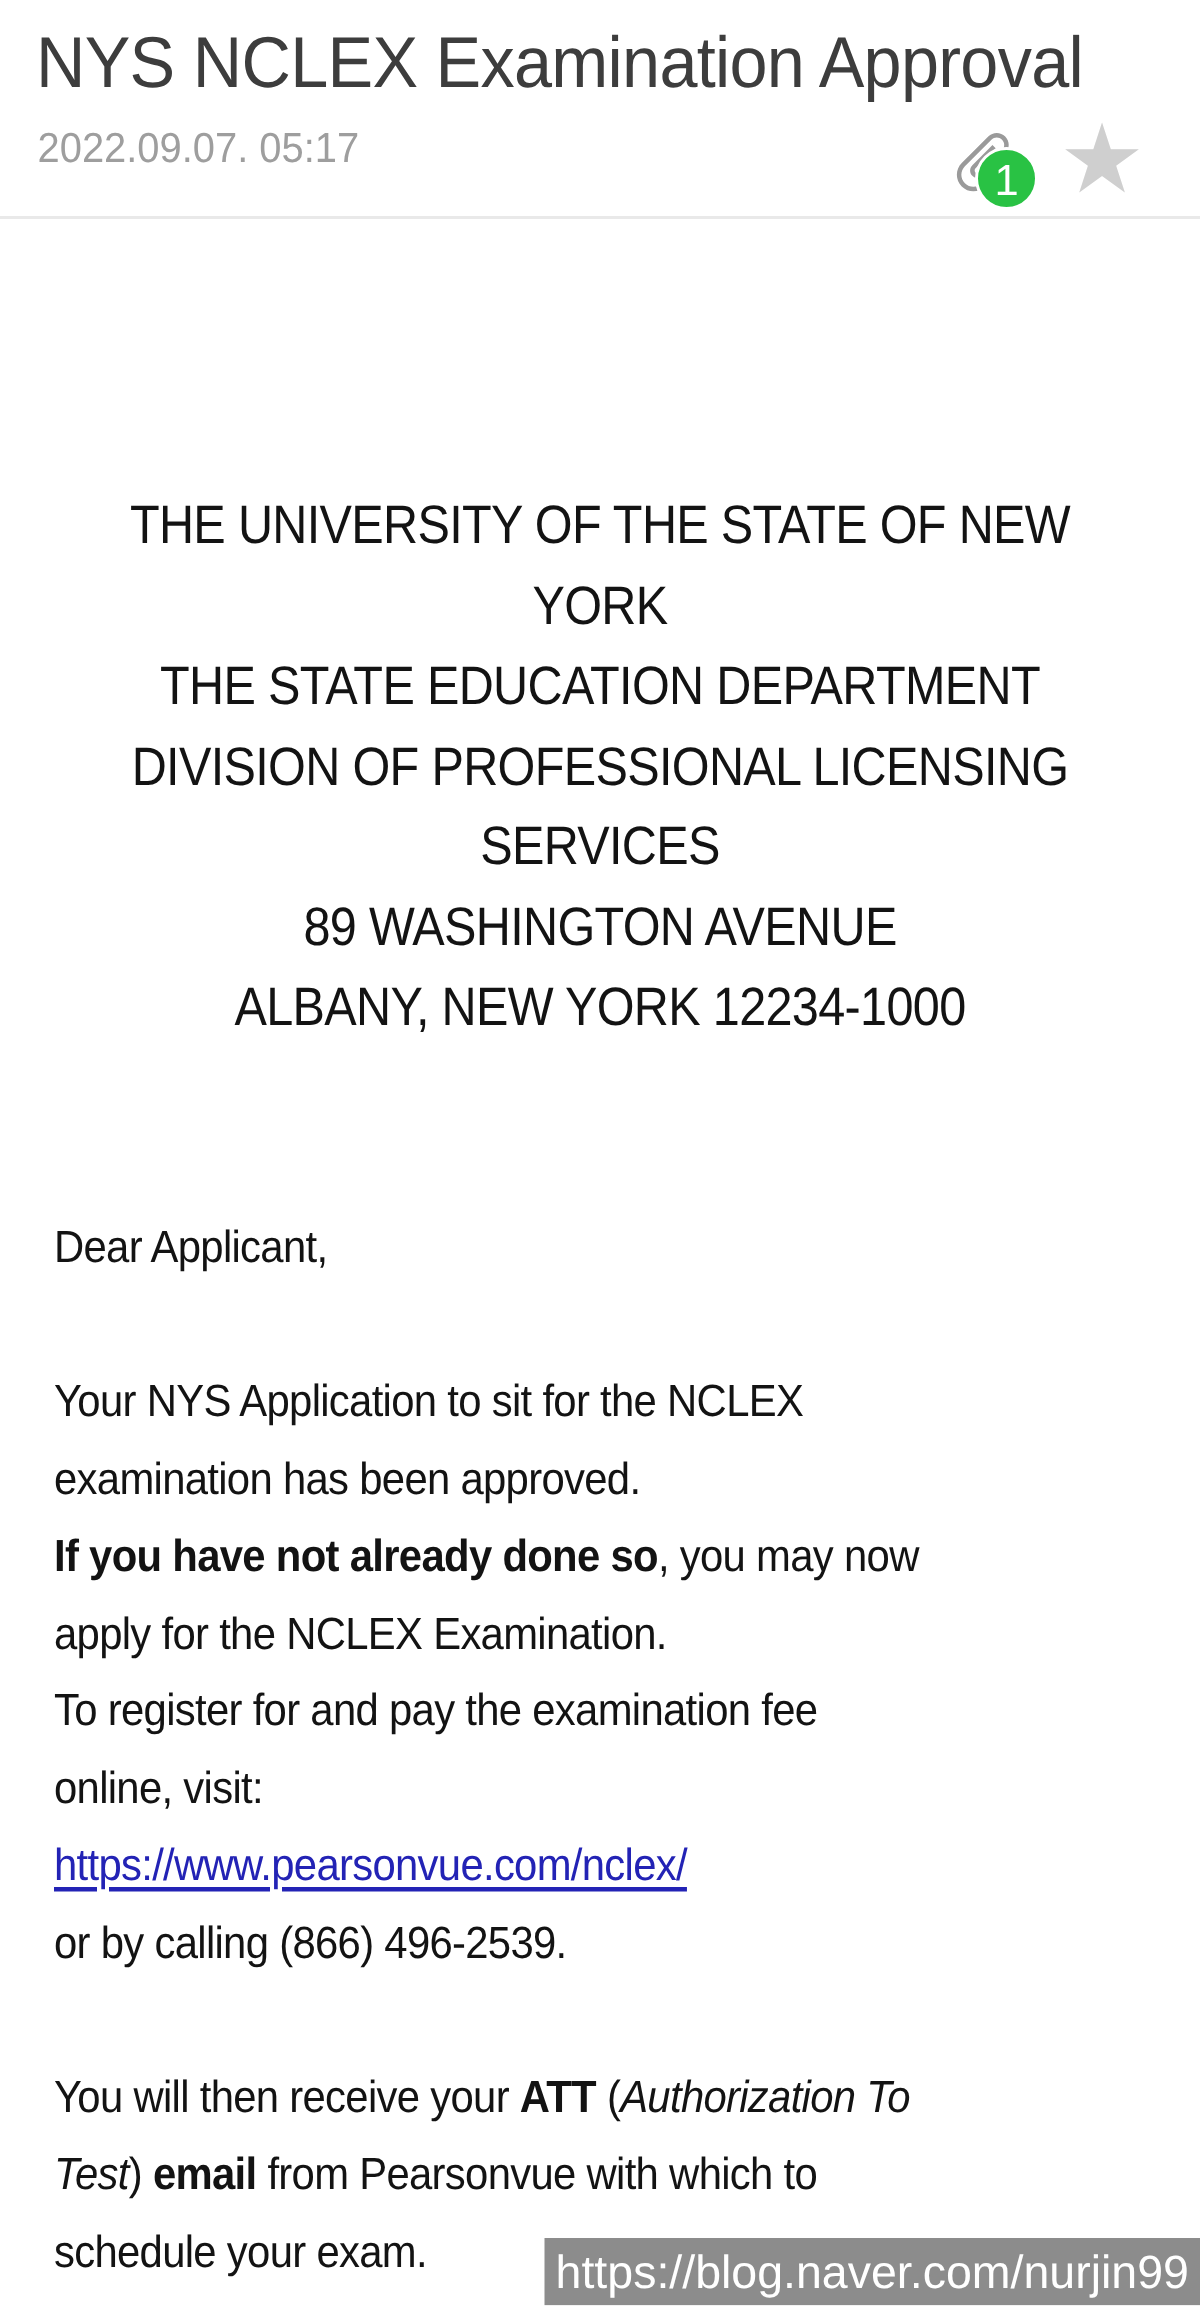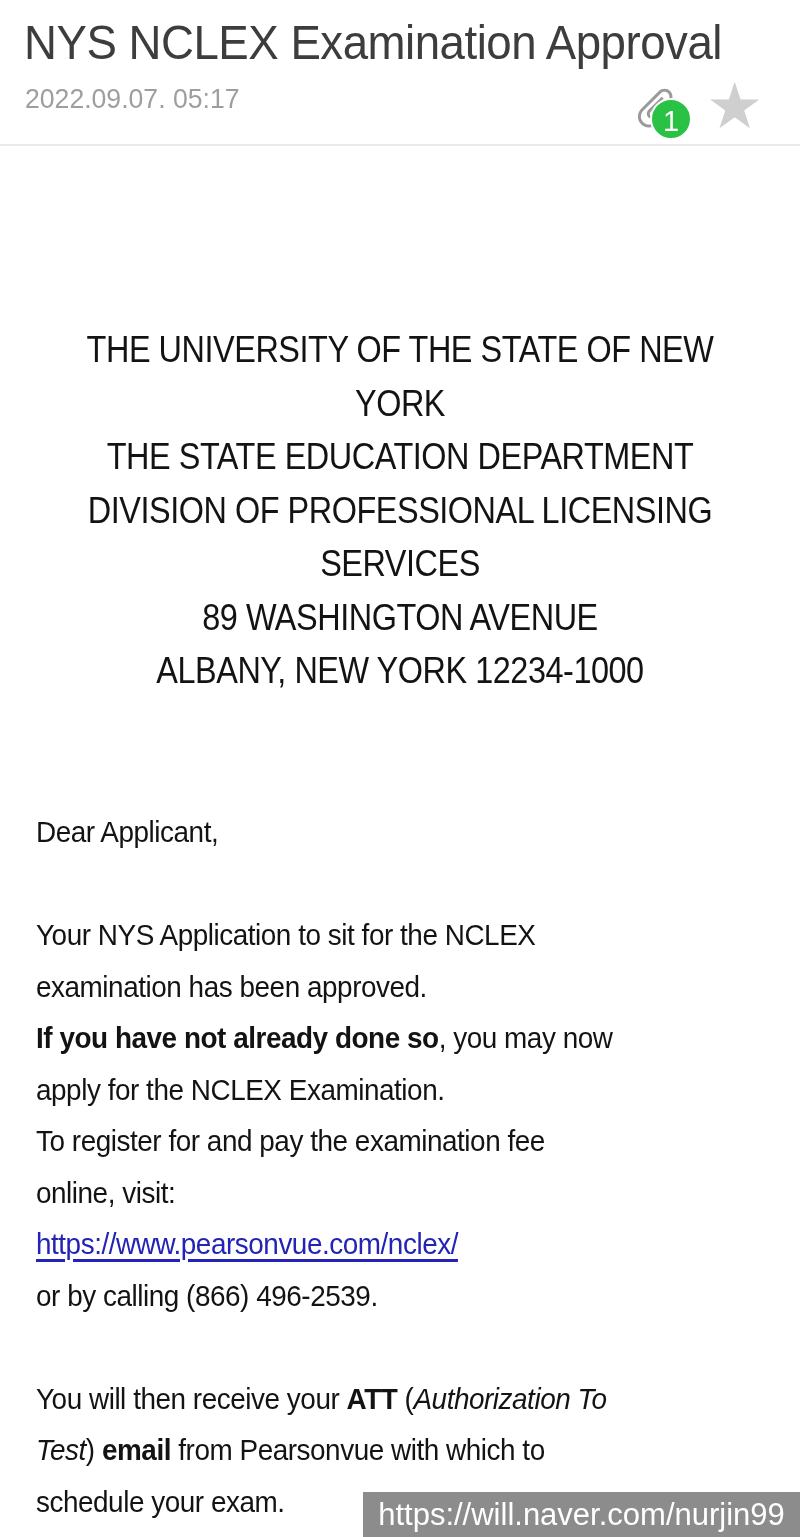--- a/index.html
+++ b/index.html
@@ -132,15 +132,15 @@
       <div class="bline"><span class="">To register for and pay the examination fee</span></div>
       <div class="bline"><span class="">online, visit:</span></div>
       <div class="bline"><a class="link" href="#">https://www.pearsonvue.com/nclex/</a></div>
       <div class="bline"><span class="">or by calling (866) 496-2539.</span></div>
       <div class="bline"></div>
       <div class="bline"><span class="">You will then receive your </span><span class="b ">ATT</span><span class=""> (</span><span class="i">Authorization To</span></div>
       <div class="bline"><span class="i">Test</span><span class="">) </span><span class="b ">email</span><span class=""> from Pearsonvue with which to</span></div>
       <div class="bline"><span class="">schedule your exam.</span></div>
     </div>
 
-  <div class="watermark">https://will.naver.com/nurjin99</div>
+  <div class="watermark">https://blog.naver.com/nurjin99</div>
 
 </div>
 
 </body></html>

